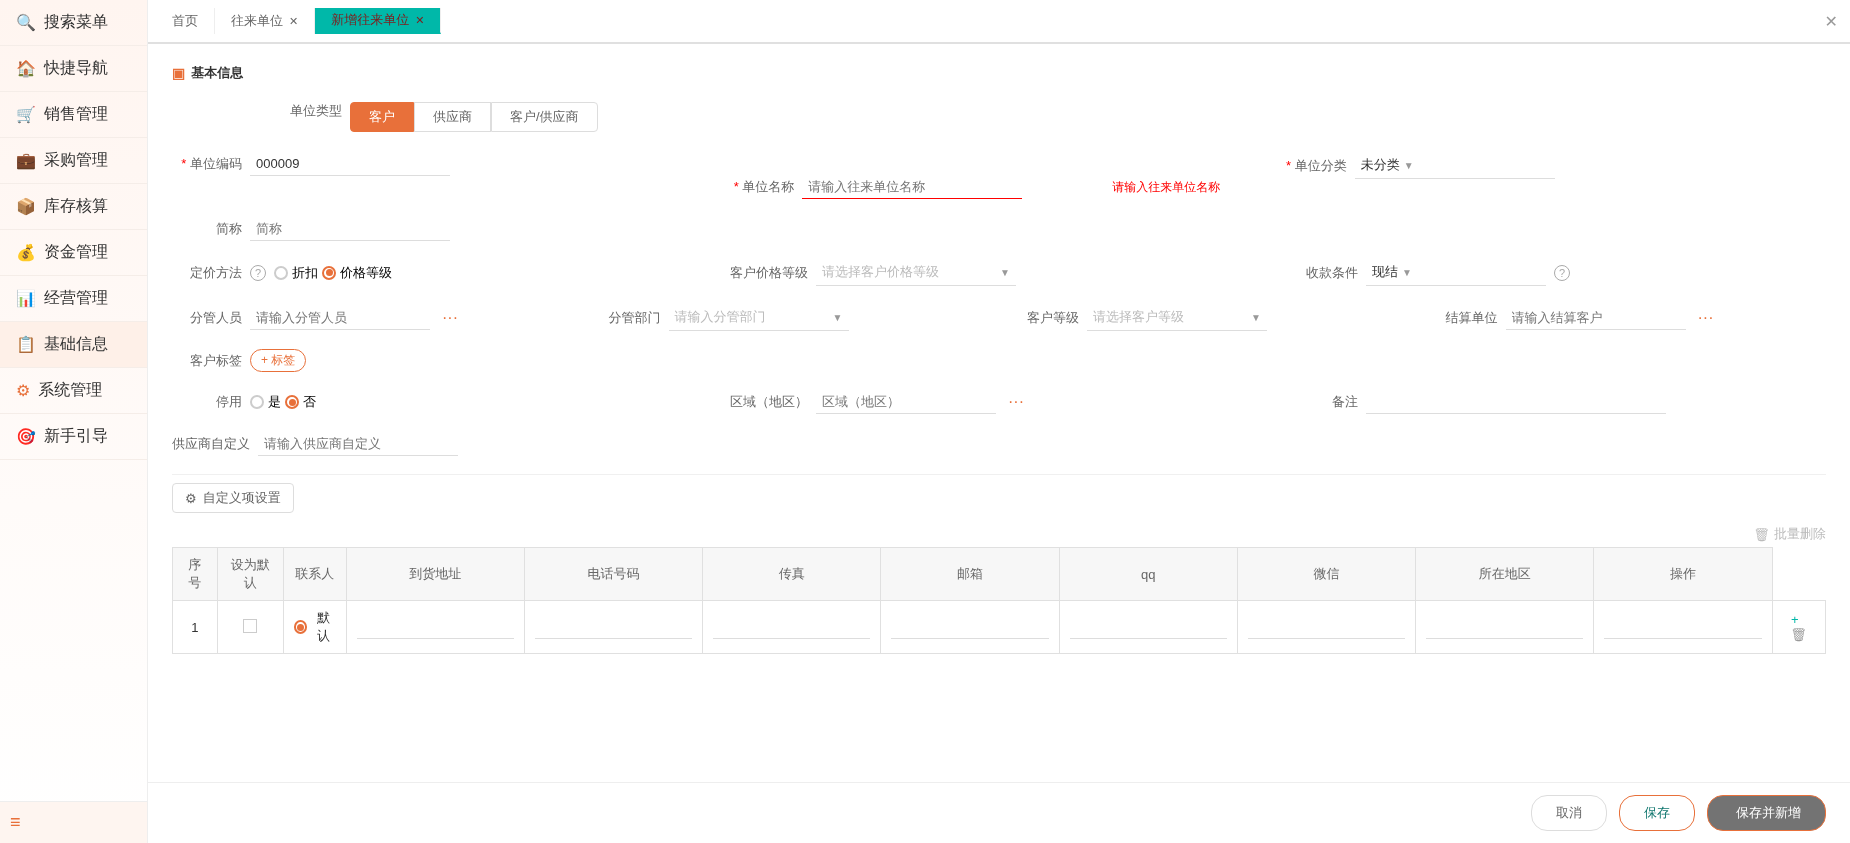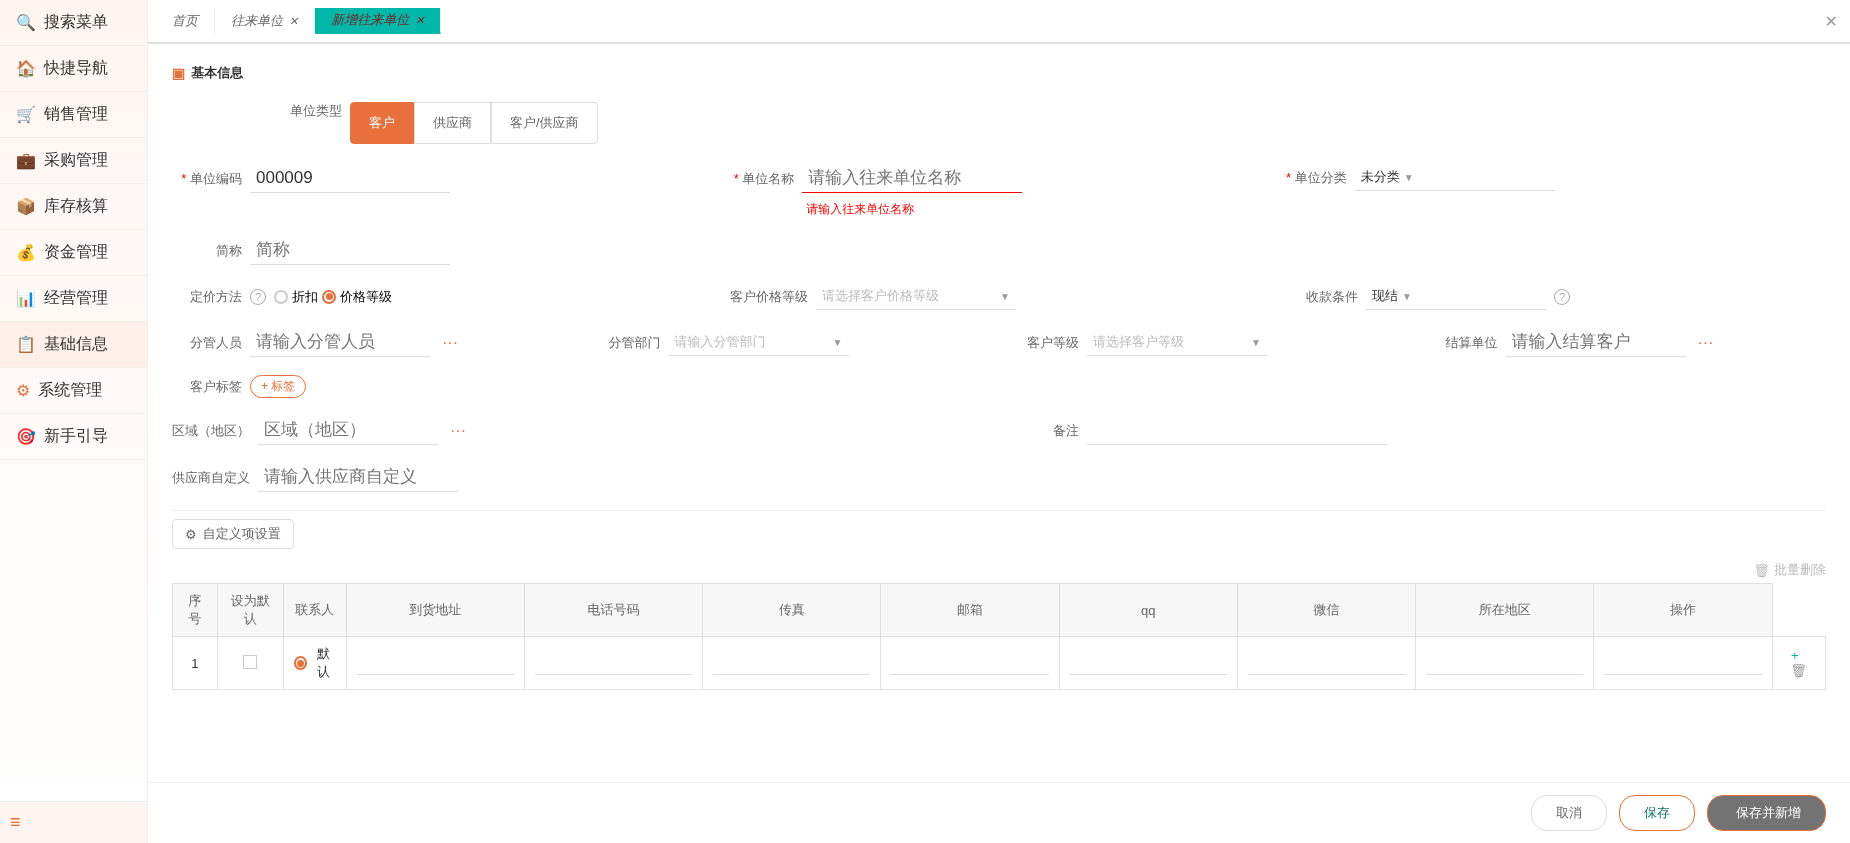--- a/index.html
+++ b/index.html
@@ -55,21 +55,20 @@
     .tab {
       display: flex;
       align-items: center;
       gap: 6px;
       padding: 0 16px;
       height: 26px;
       cursor: pointer;
       font-size: 13px;
       color: #666;
       border-right: 1px solid #eee;
-      font-style: italic;
     }
     .tab.active {
       background: #00b8a9;
       color: #7f1d1d;
       border-bottom: 2px solid #00b8a9;
     }
     .tab .close-icon { font-size: 11px; cursor: pointer; }
     .tab-close-btn {
       position: absolute;
       right: 12px;
@@ -121,35 +120,35 @@
     }
     .required::before {
       content: '* ';
       color: red;
     }
     .form-input {
       border: none;
       border-bottom: 1px solid #ddd;
       padding: 4px 6px;
       outline: none;
-      font-size: 17px;
+      font-size: 13px;
       color: #333;
       background: transparent;
       min-width: 180px;
     }
     .form-input.error { border-bottom-color: red; }
     .error-msg { color: red; font-size: 12px; margin-top: 2px; margin-left: 4px; }
 
     
     .unit-type-group {
       display: flex;
       gap: 0;
     }
     .unit-btn {
-      padding: 11px 18px;
+      padding: 5px 18px;
       border: 1px solid #ddd;
       background: #fff;
       cursor: pointer;
       font-size: 13px;
       color: #666;
     }
     .unit-btn.active {
       background: #e8703a;
       color: #fff;
       border-color: #e8703a;
@@ -360,21 +359,21 @@
       </div>
     </div>
 
     <div class="form-row" style="align-items:flex-start; gap:3px;">
 
       <div class="form-group">
         <span class="form-label required">单位编码</span>
         <input class="form-input" type="text" value="000009" style="width: 200px;">
       </div>
 
-      <div class="form-group" style="flex-direction:column; align-items:flex-start;">
+      <div class="form-group" style="align-items:center;margin-top:23px;">
         <div style="display:flex; align-items:center; gap:8px;">
           <span class="form-label required">单位名称</span>
           <input class="form-input error" type="text" placeholder="请输入往来单位名称" style="width: 220px;">
         </div>
         <div style="padding-left:78px;">
           <span class="error-msg">请输入往来单位名称</span>
         </div>
       </div>
 
       <div class="form-group">
@@ -461,20 +460,33 @@
 
     <div class="form-row" style="align-items:center;">
       <div class="form-group">
         <span class="form-label">客户标签</span>
         <button class="tag-btn">+ 标签</button>
       </div>
     </div>
 
     <div class="form-row" style="gap:20px; align-items:center;">
 
+      <div class="form-group">
+        <span class="form-label">停用</span>
+        <div class="radio-group">
+          <div class="radio-item">
+            <div class="radio-circle"></div>
+            <span>是</span>
+          </div>
+          <div class="radio-item">
+            <div class="radio-circle checked"></div>
+            <span>否</span>
+          </div>
+        </div>
+      </div>
 
       <div class="form-group">
         <span class="form-label">区域（地区）</span>
         <input class="form-input" type="text" placeholder="区域（地区）" style="width: 160px;">
         <span class="more-btn">···</span>
       </div>
 
       <div class="form-group">
         <span class="form-label">备注</span>
         <input class="form-input" type="text" style="width: 300px;">

